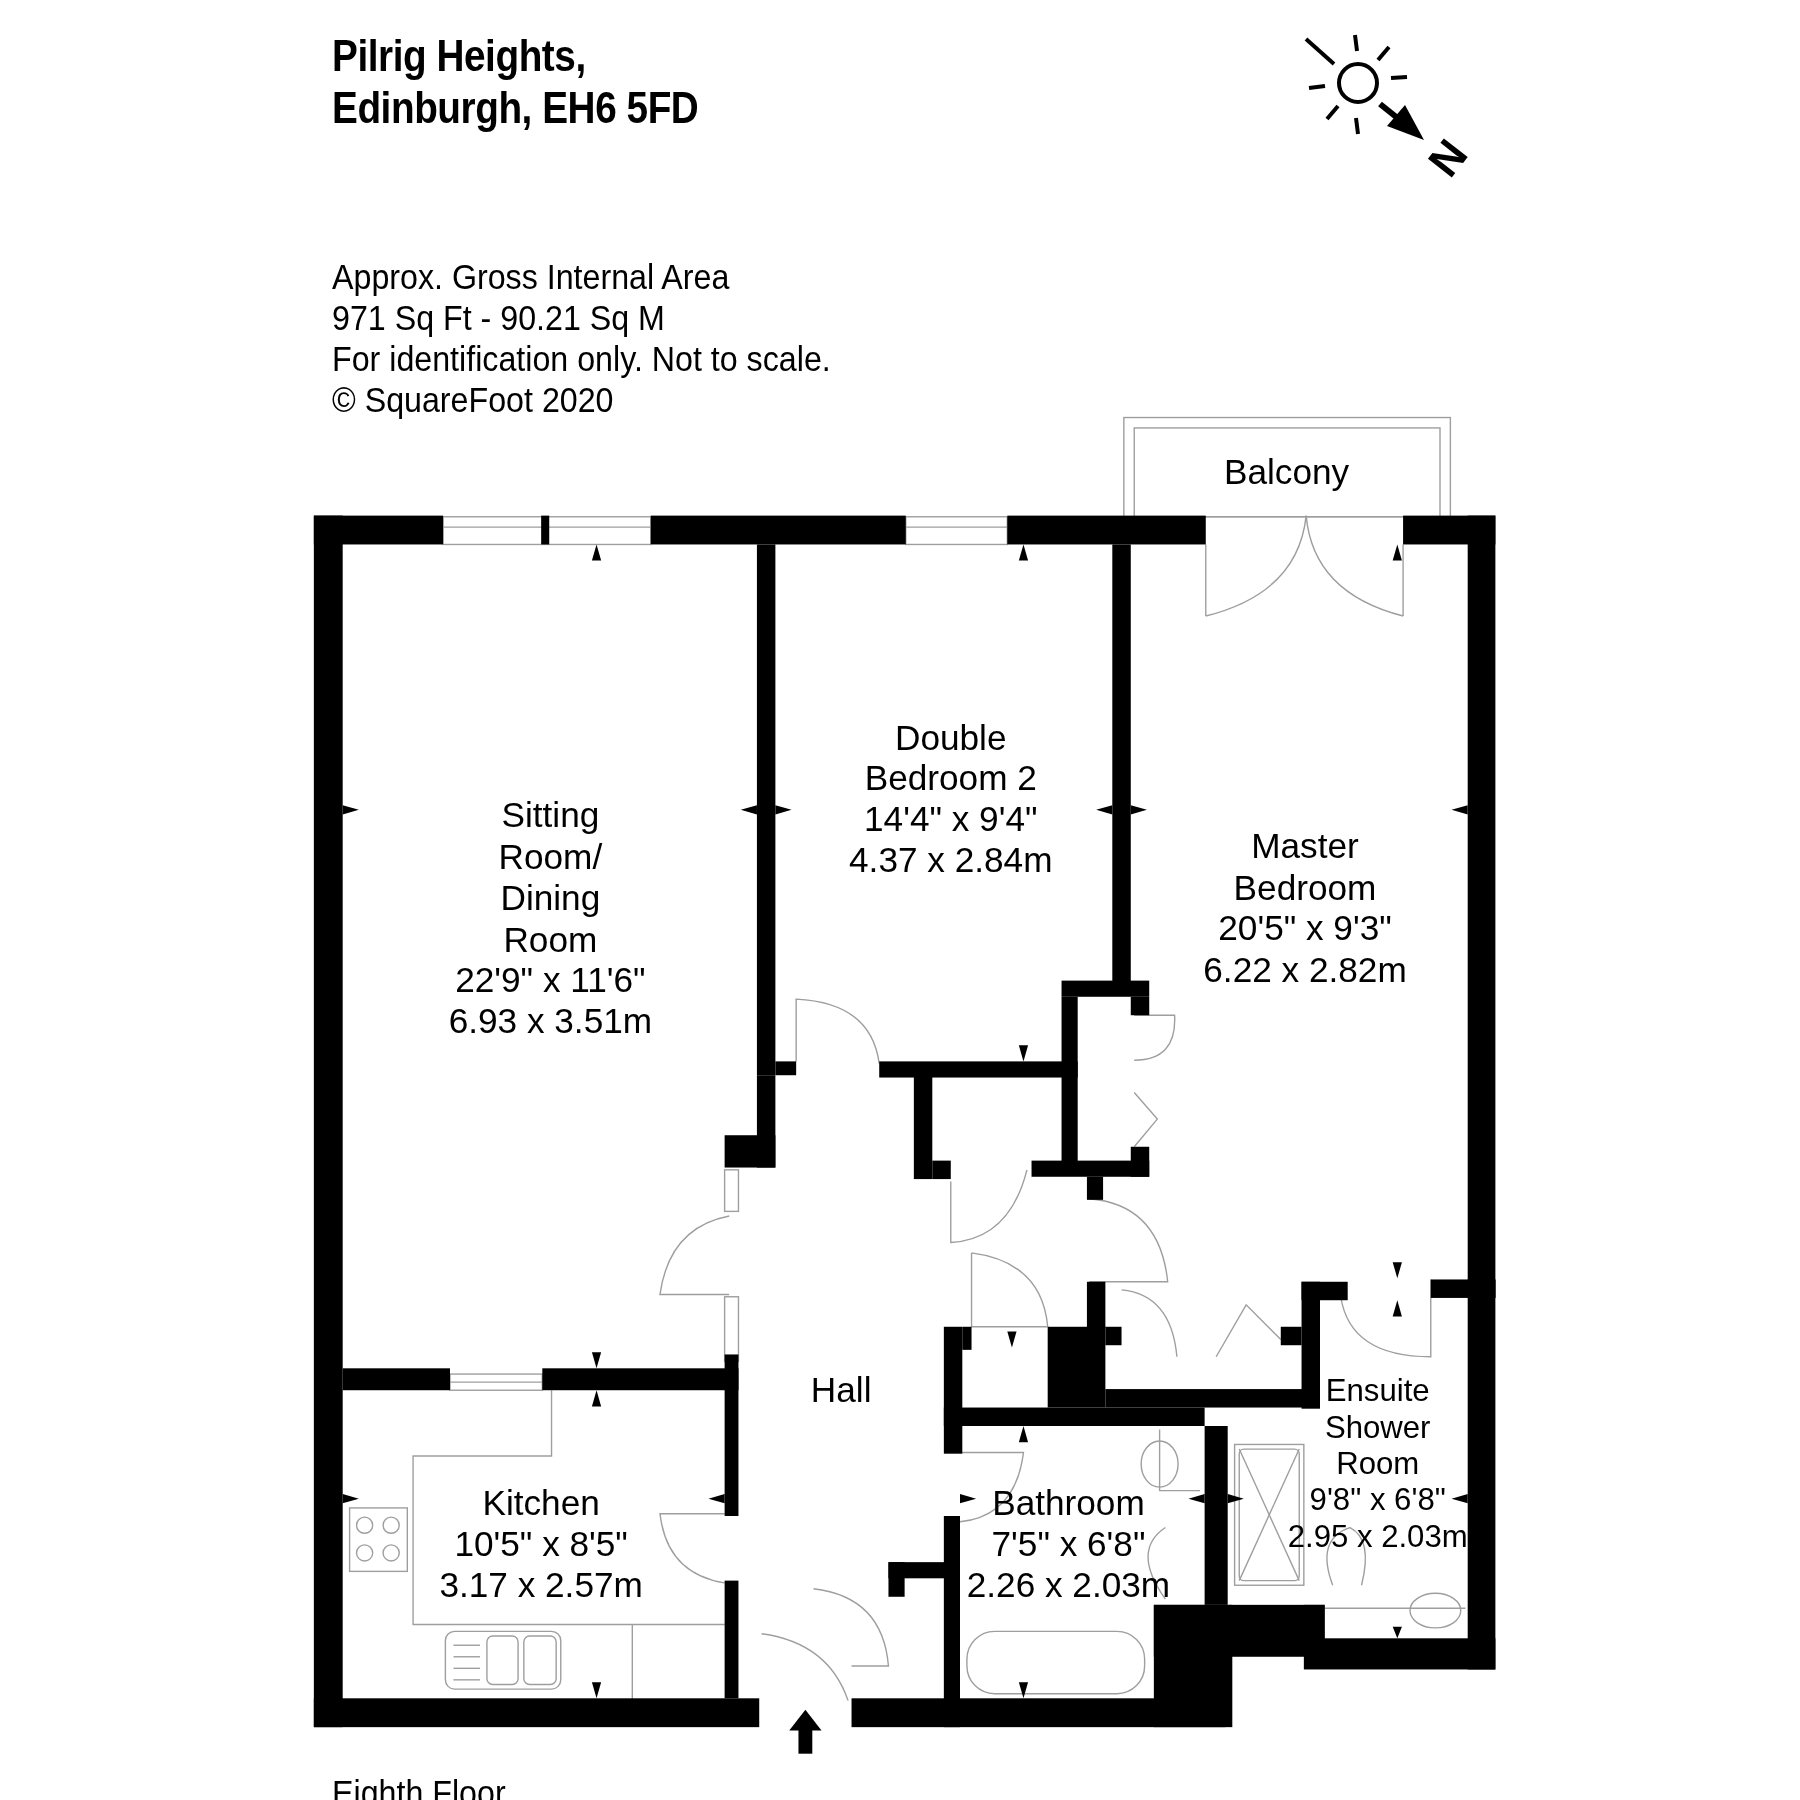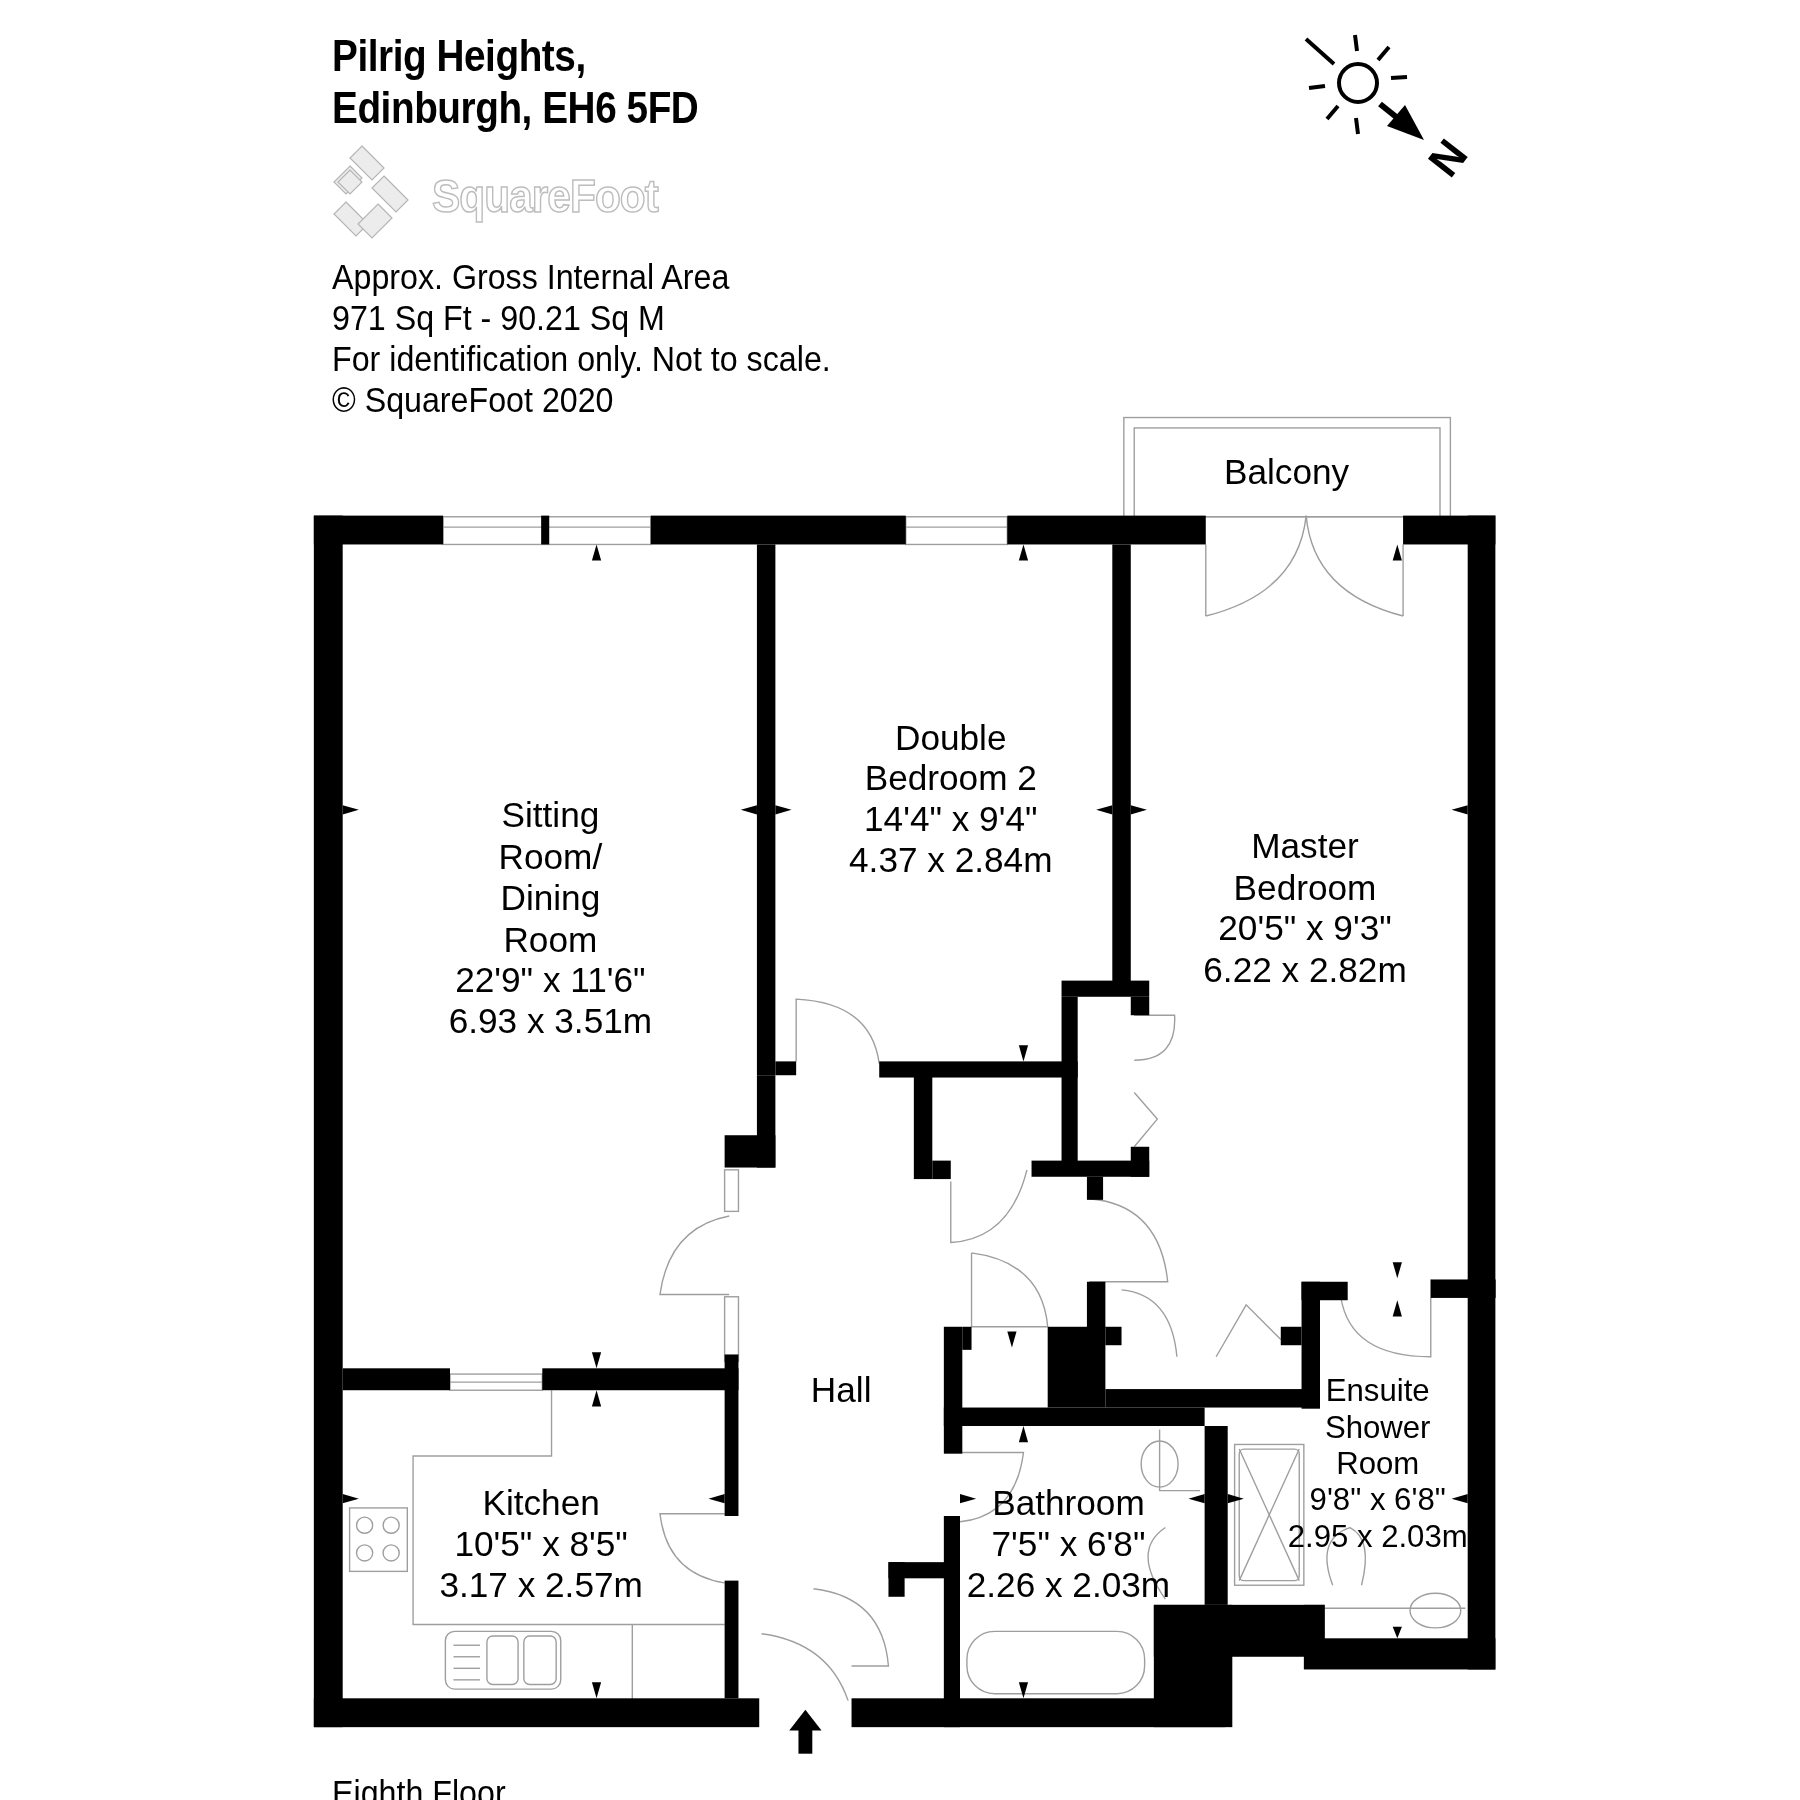--- a/index.html
+++ b/index.html
@@ -24,33 +24,20 @@
 </head>
 <body>
 
 <div class="stage">
 
   <div class="title">
     <div>Pilrig Heights,</div>
     <div>Edinburgh, EH6 5FD</div>
   </div>
 
-  <div class="logo">
-    <svg width="100" height="105" viewBox="0 0 100 105">
-      <g fill="#ececec" stroke="#b5b5b5" stroke-width="1.2">
-        <polygon points="30,5 52,27 40,39 18,17"></polygon>
-        <polygon points="18,25 30,37 14,53 2,41"></polygon>
-        <polygon points="52,35 76,59 64,71 40,47"></polygon>
-        <polygon points="14,61 36,83 24,95 2,73"></polygon>
-        <polygon points="46,63 60,77 40,97 26,83"></polygon>
-        <polygon points="6,41 18,53 30,41 18,29"></polygon>
-      </g>
-    </svg>
-    <div class="logo-text">SquareFoot</div>
-  </div>
 
   <div class="info">
     <div>Approx. Gross Internal Area</div>
     <div>971 Sq Ft  -  90.21 Sq M</div>
     <div>For identification only. Not to scale.</div>
     <div>© SquareFoot 2020</div>
   </div>
 
   <svg style="position:absolute;left:1300px;top:0" width="300" height="200" viewBox="0 0 300 200">
     <g stroke="#000" stroke-width="4" fill="none" stroke-linecap="butt">

